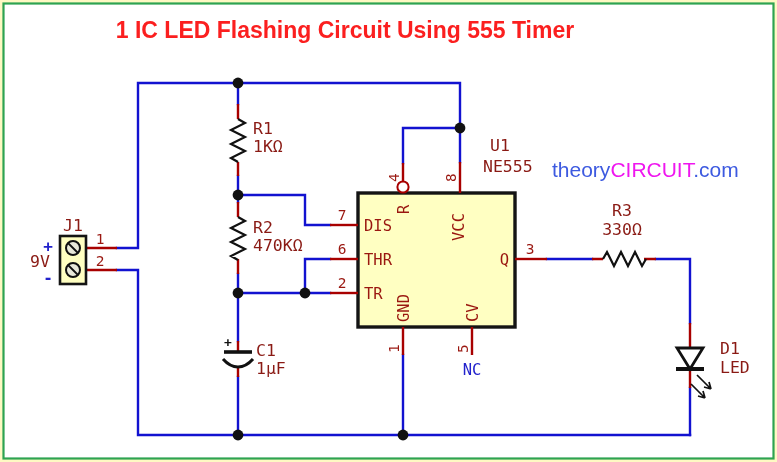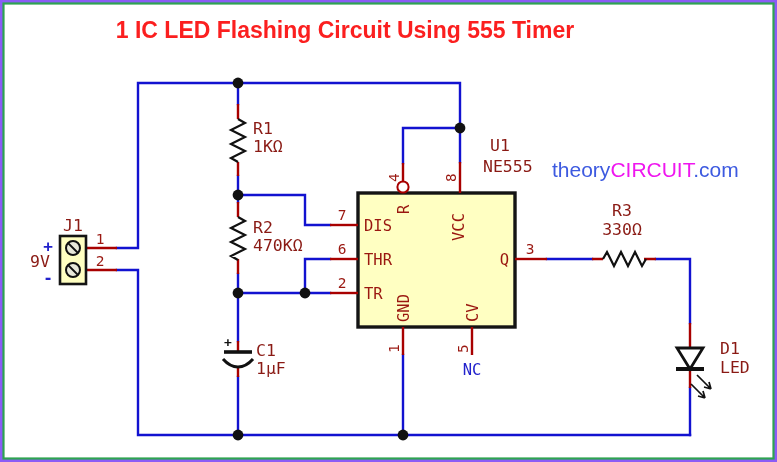--- a/index.html
+++ b/index.html
@@ -1,16 +1,16 @@
 <!DOCTYPE html>
 <html><head>
 <meta charset="utf-8">
 <style>
   html,body{margin:0;padding:0;background:#fff;}
-  .stage{position:relative;width:777px;height:462px;background:#8b5cf6;font-family:"Liberation Sans",sans-serif;}
+  .stage{position:relative;width:777px;height:462px;background:#fef9c3;font-family:"Liberation Sans",sans-serif;}
   svg{position:absolute;left:0;top:0;}
   text{user-select:none;}
   .wire{stroke:#1212d0;stroke-width:2.4;fill:none;stroke-linecap:square;}
   .stub{stroke:#a80000;stroke-width:2.4;fill:none;stroke-linecap:butt;}
   .sym{stroke:#111111;stroke-width:2.2;fill:none;stroke-linejoin:miter;}
   .dot{fill:#111111;}
   .icbody{fill:#ffffc2;stroke:#141414;stroke-width:3.4;}
   .blocky{fill:#ffffc2;stroke:#141414;stroke-width:2.6;}
   .pinname{font-family:"DejaVu Sans Mono",monospace;font-size:15.5px;fill:#9a1710;}
   .pinnum{font-family:"DejaVu Sans Mono",monospace;font-size:14.5px;fill:#9a1710;}

